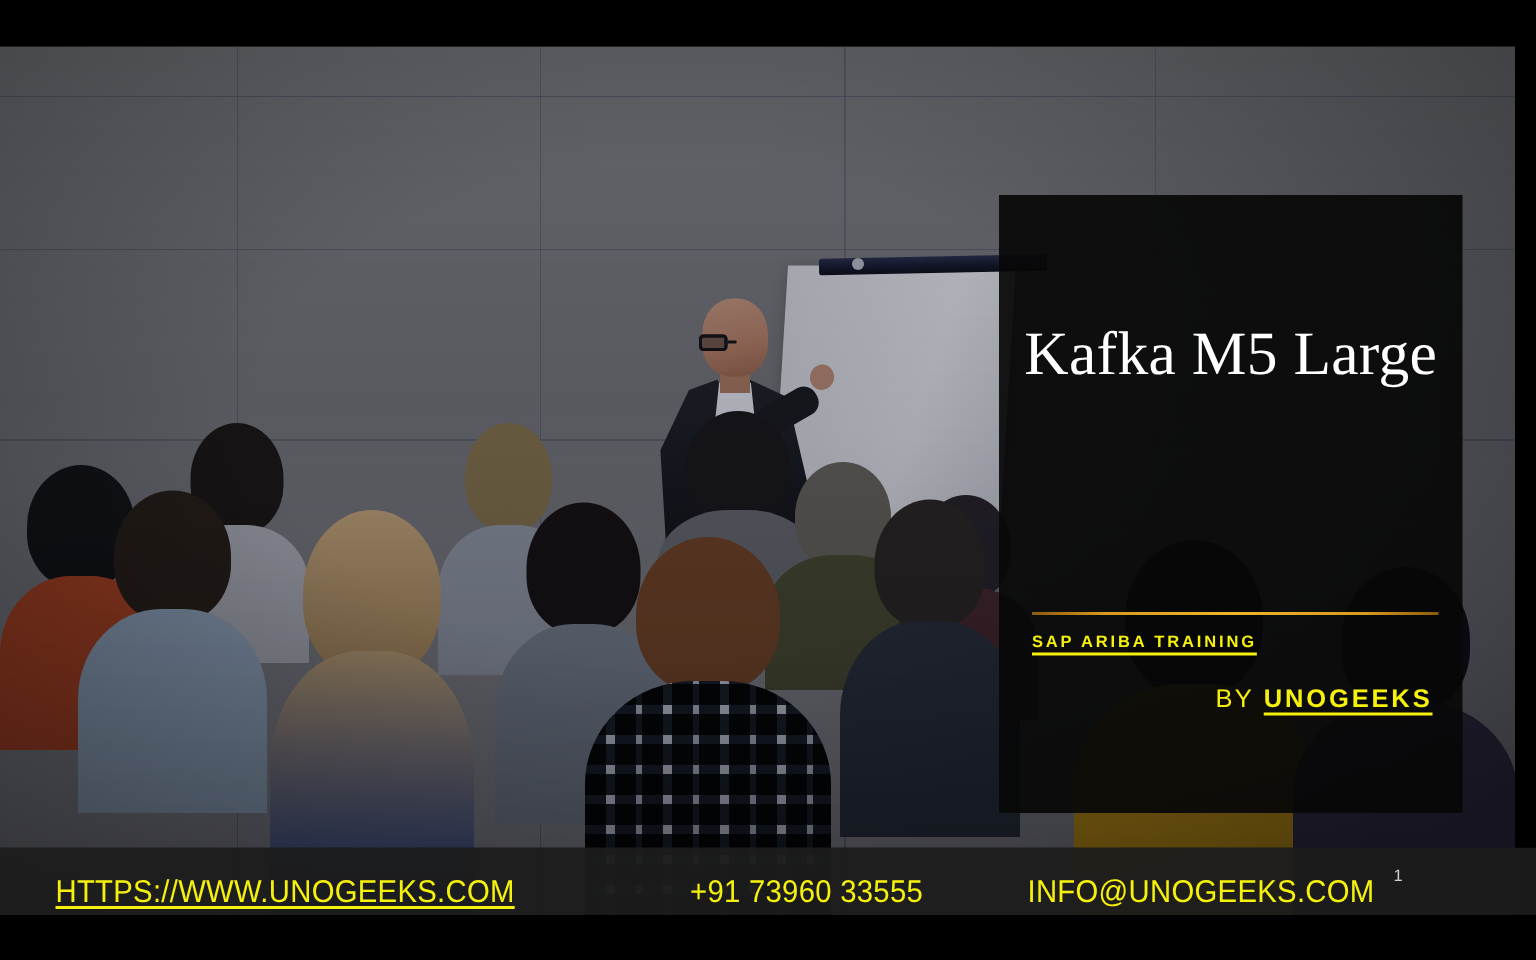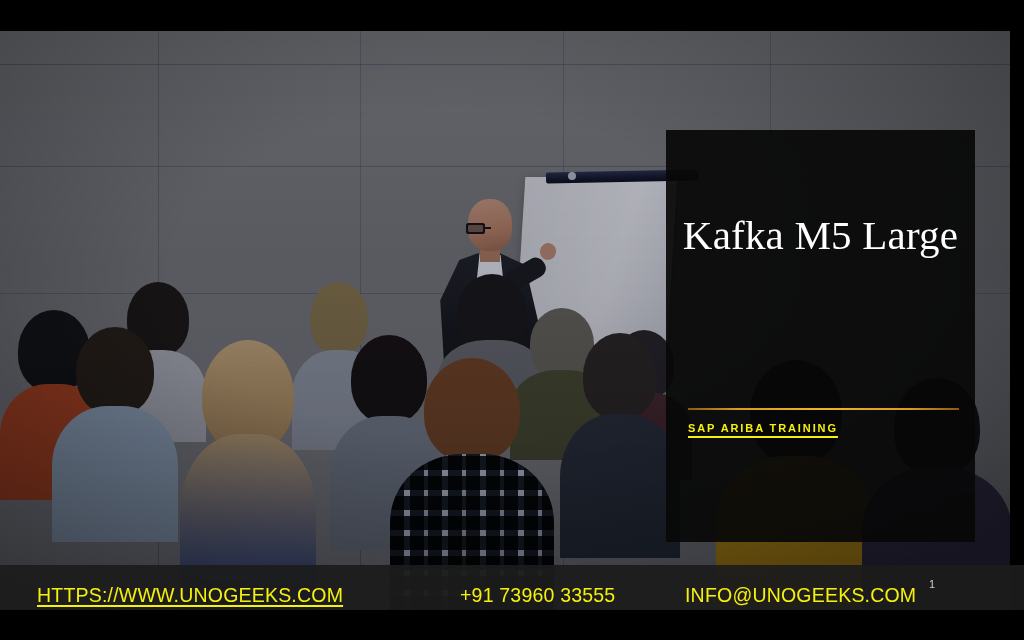--- a/index.html
+++ b/index.html
@@ -317,20 +317,24 @@
     </div>
 
     <div class="grade"></div>
     <div class="vignette"></div>
   </div>
 
   <div class="title-card">
     <div class="title-text">Kafka M5 Large</div>
     <div class="gold-rule"></div>
     <div class="sub-primary">SAP ARIBA TRAINING</div>
+    <div class="sub-secondary">
+      <span class="by">BY</span>
+      <span class="brand">UNOGEEKS</span>
+    </div>
   </div>
 
   <div class="contact-bar">
     <a class="contact-item contact-url" href="#" style="color:#f5f10c;">HTTPS://WWW.UNOGEEKS.COM</a>
     <span class="contact-item contact-phone">+91 73960 33555</span>
     <span class="contact-item contact-email">INFO@UNOGEEKS.COM</span>
   </div>
   <div class="page-number">1</div>
 
   <div class="bar-top"></div>

